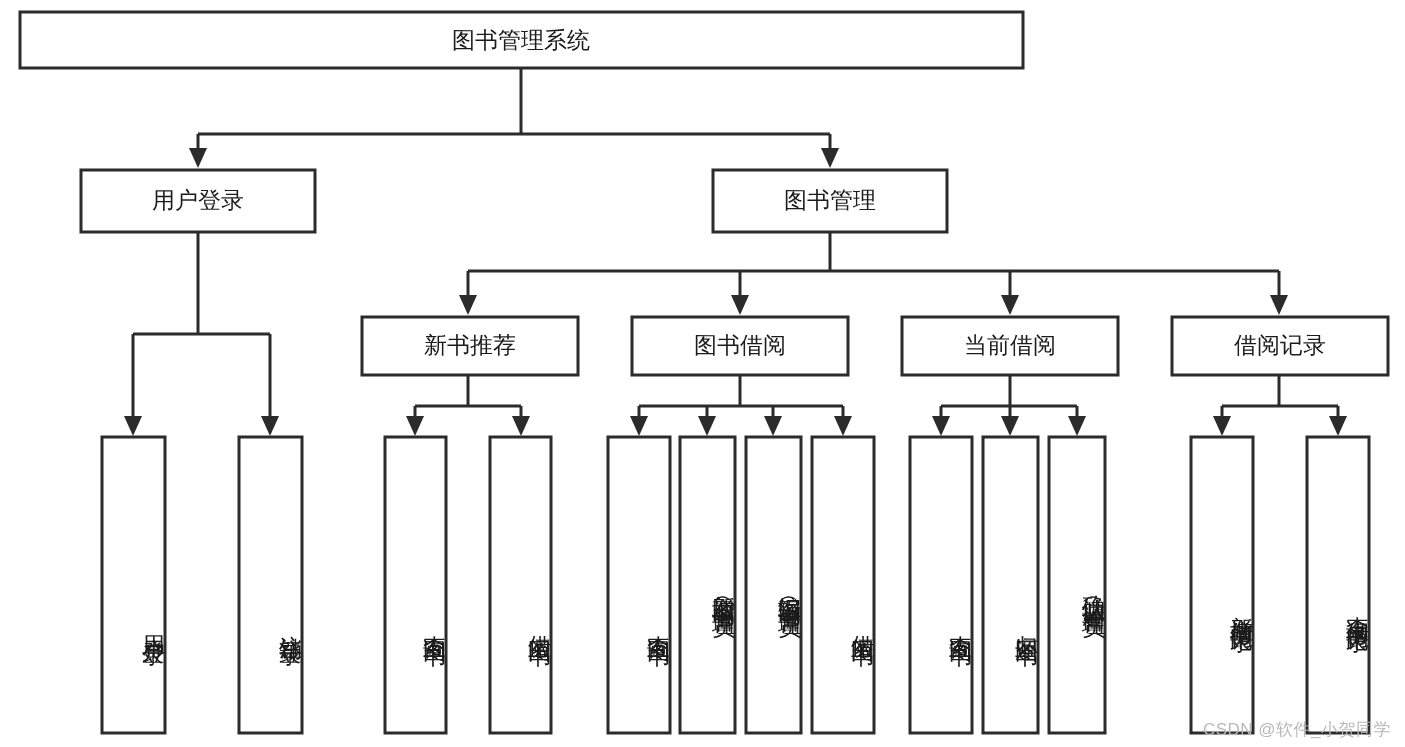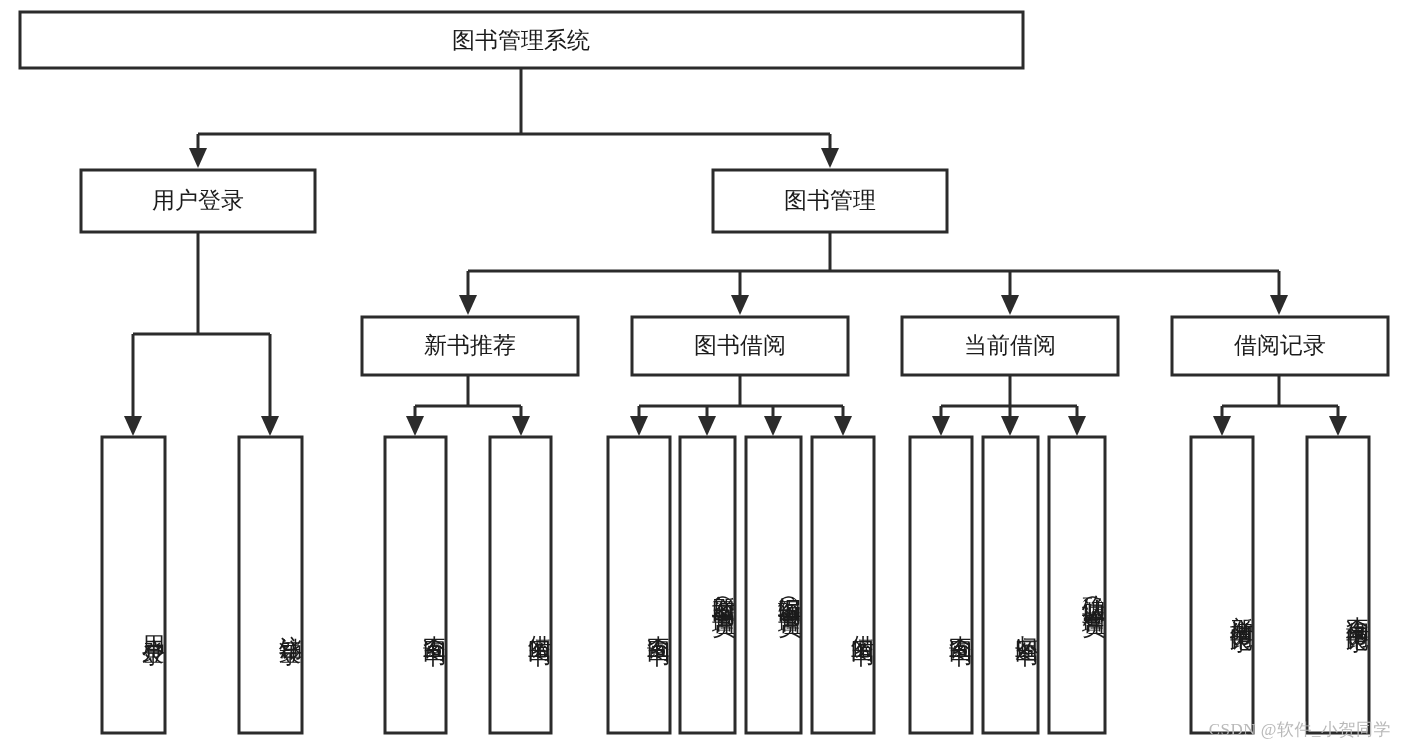--- a/index.html
+++ b/index.html
@@ -61,21 +61,21 @@
     text-align: center;
     display: flex;
     align-items: flex-start;
     justify-content: center;
     pointer-events: none;
   }
   .watermark {
     position: absolute;
     right: 14px;
     bottom: 6px;
-    font-family: Liberation Serif, serif;
+    font-family: Liberation Sans, sans-serif;
     font-size: 17px;
     color: #b9b9b9;
     white-space: nowrap;
     letter-spacing: 0.5px;
   }
 </style>
 </head>
 <body>
 
 <div id="diagram-root">

